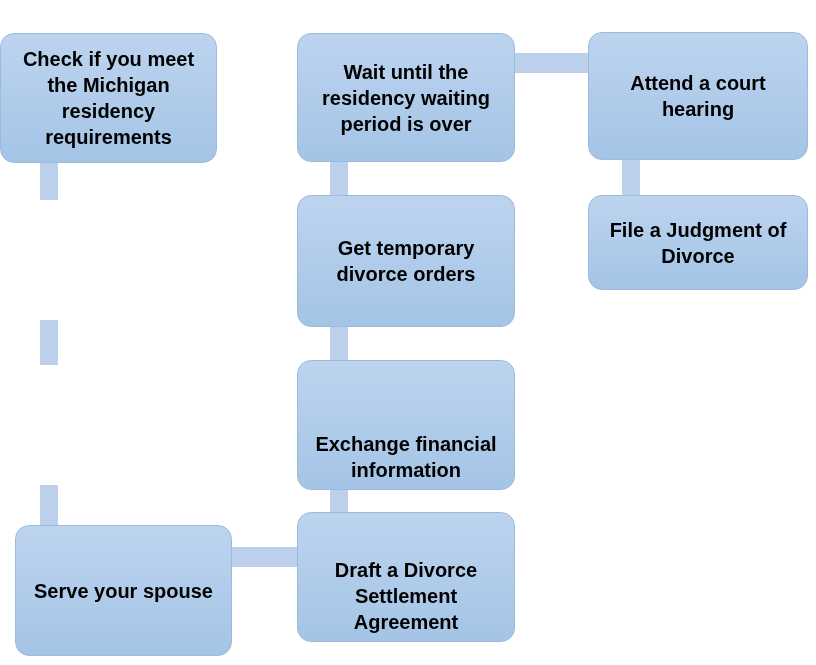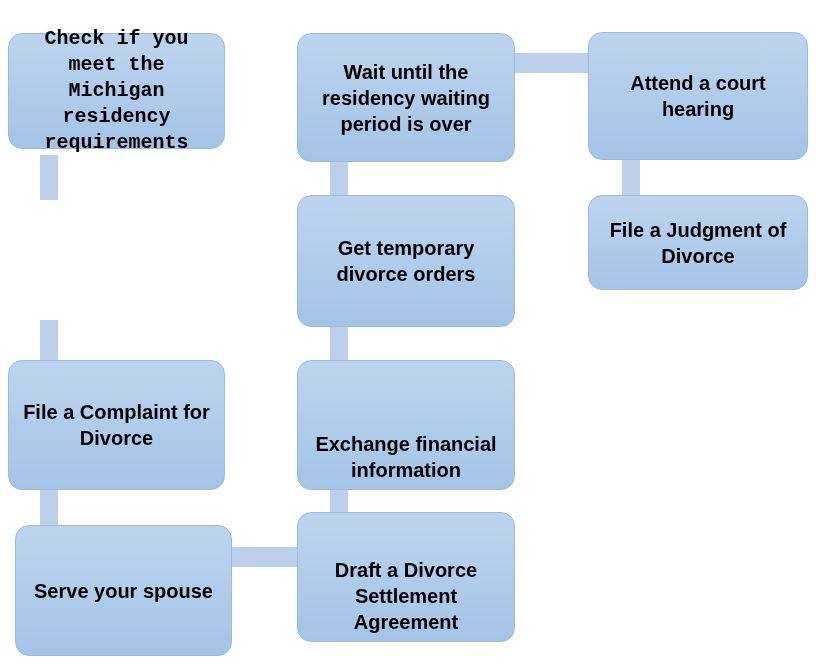--- a/index.html
+++ b/index.html
@@ -57,25 +57,22 @@
   <div class="connector" style="left:40px;  top:155px; width:18px; height:45px;"></div>
   <div class="connector" style="left:40px;  top:320px; width:18px; height:45px;"></div>
   <div class="connector" style="left:40px;  top:485px; width:18px; height:45px;"></div>
   <div class="connector" style="left:220px; top:547px; width:80px; height:20px;"></div>
   <div class="connector" style="left:330px; top:485px; width:18px; height:47px;"></div>
   <div class="connector" style="left:330px; top:320px; width:18px; height:45px;"></div>
   <div class="connector" style="left:330px; top:155px; width:18px; height:45px;"></div>
   <div class="connector" style="left:510px; top:53px;  width:82px; height:20px;"></div>
   <div class="connector" style="left:622px; top:155px; width:18px; height:45px;"></div>
 
-  <div class="node" style="left:8px; top:33px; width:217px; height:116px;font-family:Liberation Mono, monospace;">
+  <div class="node" style="left:0; top:33px; width:217px; height:130px;">
     <span class="node-label">Check if you meet the Michigan residency requirements</span>
-  </div>
-  <div class="node" style="left:8px; top:360px; width:217px; height:130px;">
-    <span class="node-label">File a Complaint for Divorce</span>
   </div>
   <div class="node" style="left:8px; top:525px; width:217px; height:131px;margin-left:7px;">
     <span class="node-label">Serve your spouse</span>
   </div>
 
   <div class="node" style="left:297px; top:33px; width:218px; height:129px;">
     <span class="node-label">Wait until the residency waiting period is over</span>
   </div>
   <div class="node" style="left:297px; top:195px; width:218px; height:132px;">
     <span class="node-label">Get temporary divorce orders</span>

